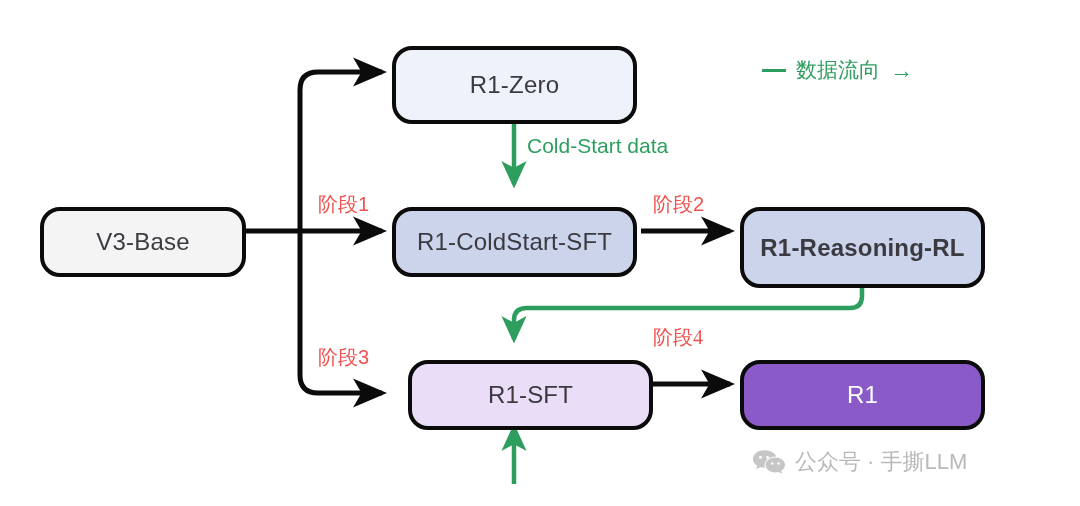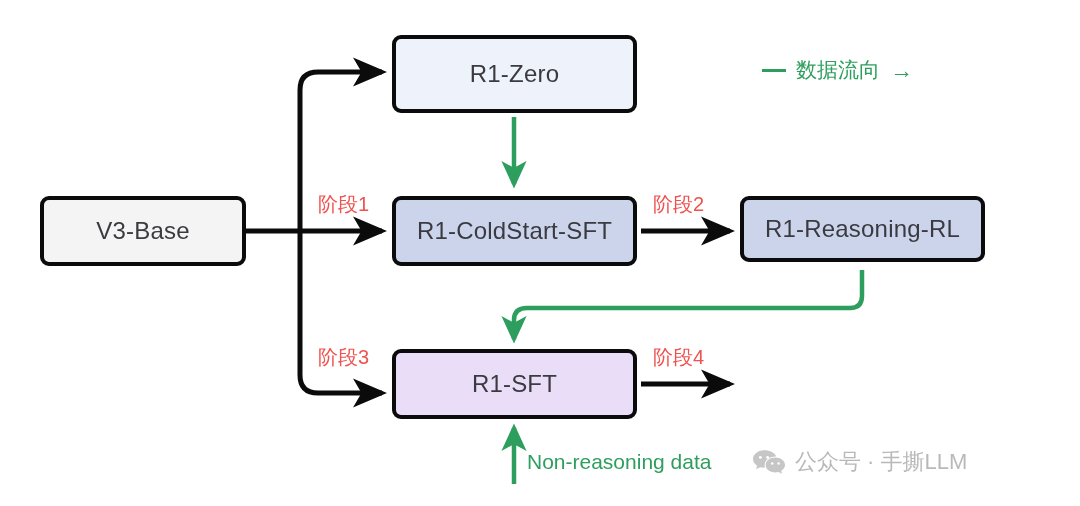--- a/index.html
+++ b/index.html
@@ -21,56 +21,57 @@
     position: absolute;
     left: 0;
     top: 0;
     width: 1080px;
     height: 506px;
   }
   .node {
     position: absolute;
     box-sizing: border-box;
     border: 4px solid #0b0b0b;
-    border-radius: 9px;
+    border-radius: 20px;
     display: flex;
     align-items: center;
     justify-content: center;
     font-size: 24px;
     color: #3a3a40;
     letter-spacing: 0.2px;
     z-index: 3;
+    margin-top: 11px;
   }
   .node-label {
     pointer-events: none;
   }
   .n-v3base   { left: 40px;  top: 196px; width: 206px; height: 70px; background: #f4f4f4; }
   .n-r1zero   { left: 392px; top: 35px;  width: 245px; height: 78px; background: #eef2fb; }
   .n-coldsft  { left: 392px; top: 196px; width: 245px; height: 70px; background: #ccd4ec; align-items: center; }
-  .n-reasonrl { left: 740px; top: 196px; width: 245px; height: 66px; background: #ccd4ec; }
-  .n-r1sft    { left: 392px; top: 349px; width: 245px; height: 70px; background: #e9ddf7; }
+  .n-reasonrl { left: 740px; top: 196px; width: 245px; height: 81px; background: #ccd4ec; font-weight: bold; }
+  .n-r1sft    { left: 408px; top: 349px; width: 245px; height: 70px; background: #e9ddf7; }
   .n-r1       { left: 740px; top: 349px; width: 245px; height: 70px; background: #8a5bc8; color: #ffffff; }
 
   .flow-label {
     position: absolute;
     font-size: 21px;
     white-space: nowrap;
     z-index: 4;
   }
   .stage-label {
     position: absolute;
     font-size: 20px;
     color: #ef5350;
     white-space: nowrap;
     z-index: 4;
   }
   .lbl-stage1 { left: 318px; top: 191px; text-align: center; }
   .lbl-stage2 { left: 653px; top: 191px; }
   .lbl-stage3 { left: 318px; top: 344px; }
-  .lbl-stage4 { left: 653px; top: 344px; }
+  .lbl-stage4 { left: 653px; top: 324px; font-family: Liberation Serif, serif; }
 
   .lbl-coldstart    { left: 527px; top: 134px; color: #2e9e5e; }
   .lbl-reasoning    { left: 592px; top: 294px; color: #3a3a40; }
   .lbl-nonreasoning { left: 527px; top: 450px; color: #2e9e5e; }
 
   #legend {
     position: absolute;
     left: 762px;
     top: 56px;
     display: flex;
@@ -174,27 +175,30 @@
   </div>
 
   <div class="node n-reasonrl">
     <span class="node-label">R1-Reasoning-RL</span>
   </div>
 
   <div class="node n-r1sft">
     <span class="node-label">R1-SFT</span>
   </div>
 
+  <div class="node n-r1">
+    <span class="node-label">R1</span>
+  </div>
 
   <div class="stage-label lbl-stage1">阶段1</div>
   <div class="stage-label lbl-stage2">阶段2</div>
   <div class="stage-label lbl-stage3">阶段3</div>
   <div class="stage-label lbl-stage4">阶段4</div>
 
-  <div class="flow-label lbl-nonreasoning">Non-reasoning data</div>
+  <div class="flow-label lbl-coldstart">Cold-Start data</div>
 
   <div id="legend">
     <span class="dash"></span>
     <span>数据流向</span>
     <span class="arrowglyph">→</span>
   </div>
 
   <div id="watermark">
     <span class="wechat-icon">
       <svg viewBox="0 0 34 26" width="34" height="26" xmlns="http://www.w3.org/2000/svg">

